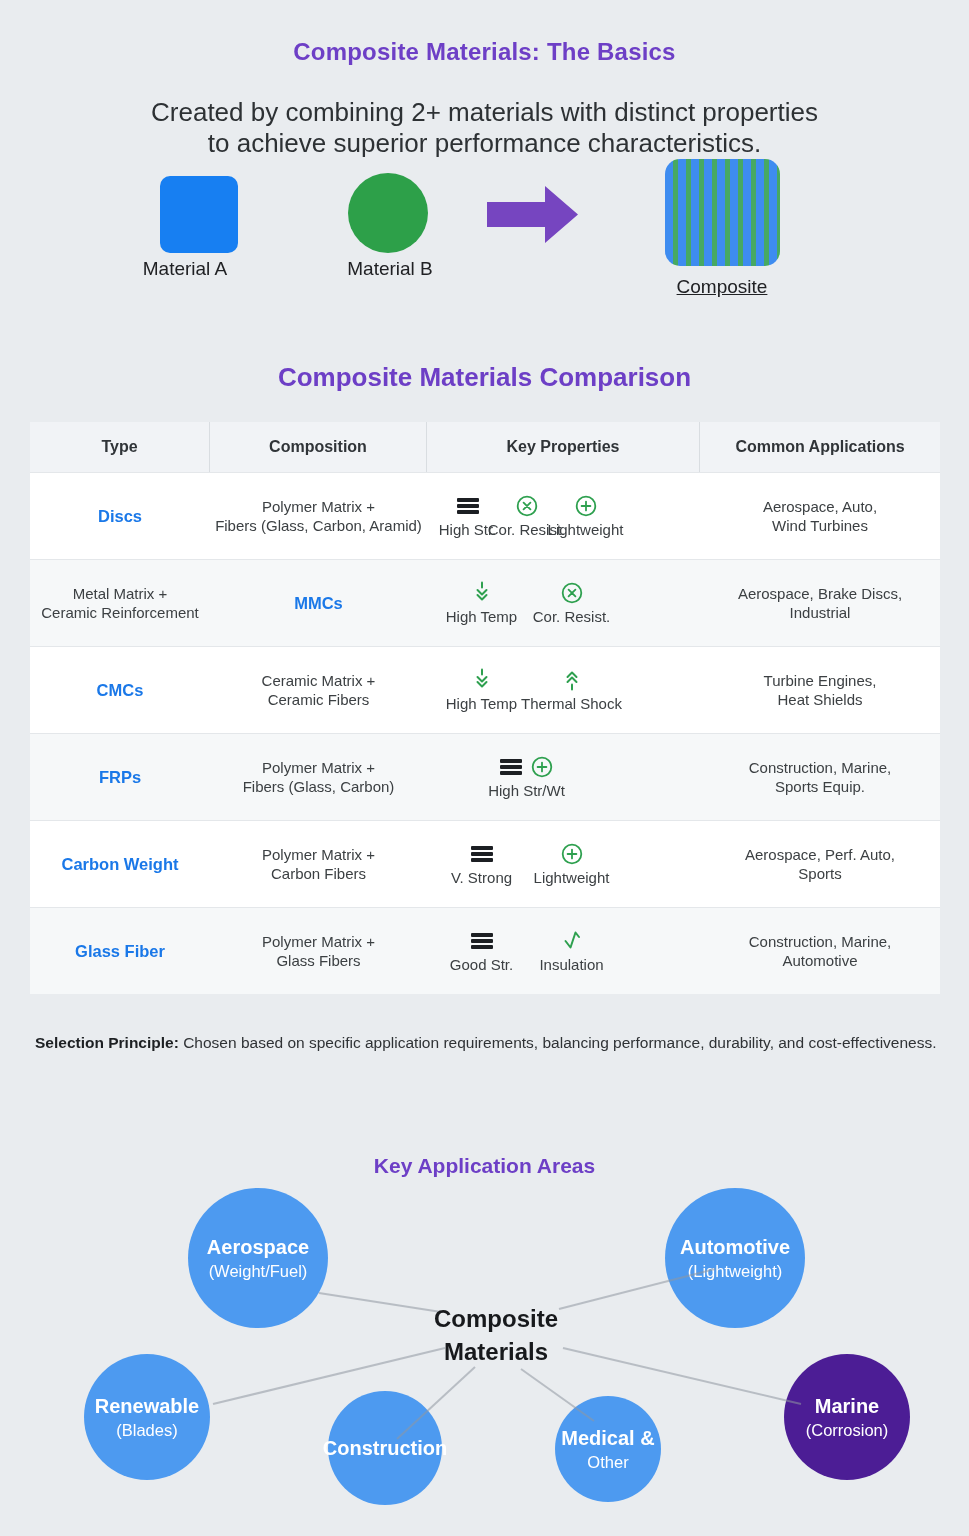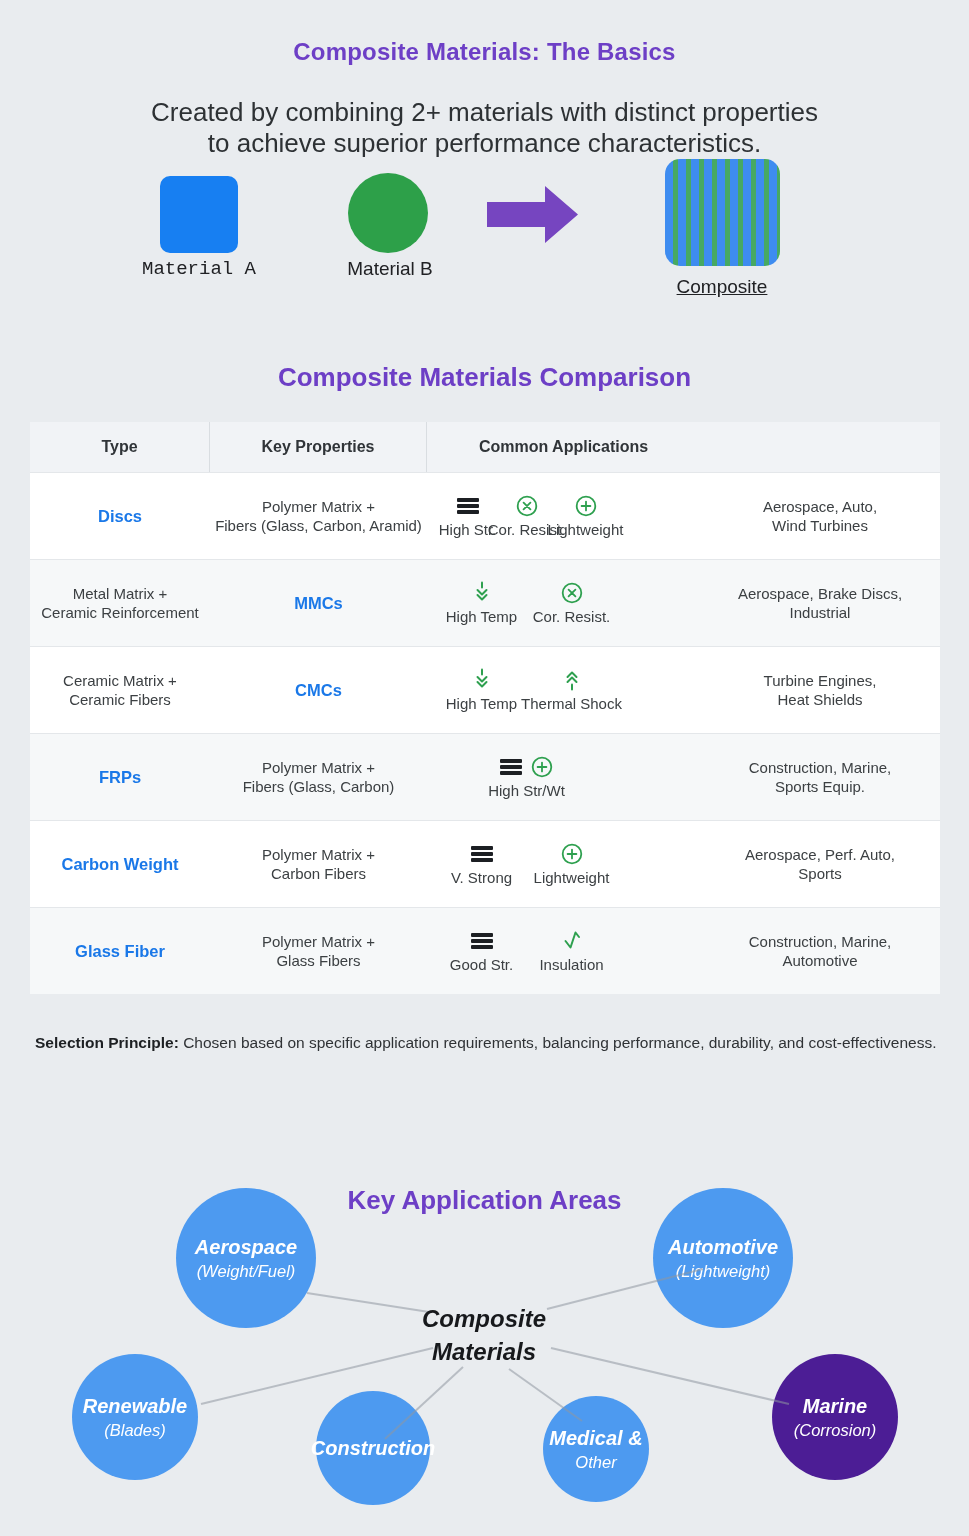--- a/index.html
+++ b/index.html
@@ -63,22 +63,22 @@
   .props-3 .prop-item{width:59px;}
   .props-2 .prop-item{width:90px;}
   .prop-icons{display:flex;gap:9px;align-items:center;height:24px;margin-bottom:3px;}
   .prop-label{font-size:15px;color:#3c4043;white-space:nowrap;line-height:18px;}
   .selection{
     left:35px;top:1016px;width:910px;font-size:15.5px;color:#2f3235;line-height:21px;
   }
   .selection strong{color:#1d2023;}
 
   
-  .apps-title{top:1185px;font-size:26px;}
-  .network{left:0;top:1176px;width:887px;height:360px;font-style:italic;}
+  .apps-title{top:1154px;font-size:21px;}
+  .network{left:12px;top:1176px;width:887px;height:360px;}
   .node{
     position:absolute;border-radius:50%;background:#4d9af0;z-index:1;
     display:flex;flex-direction:column;align-items:center;justify-content:center;
     color:#fff;text-align:center;
   }
   .node-title{font-size:20px;font-weight:bold;line-height:25px;white-space:nowrap;}
   .node-sub{font-size:16.5px;line-height:22px;white-space:nowrap;}
   .net-lines{position:absolute;left:0;top:0;z-index:2;pointer-events:none;}
   .net-center{
     position:absolute;left:409px;top:126px;width:150px;z-index:3;
@@ -94,29 +94,30 @@
   <div>to achieve superior performance characteristics.</div>
 </div>
 
 <div class="shape mat-a"></div>
 <div class="shape mat-b"></div>
 <svg class="abs" style="left:487px;top:186px;" width="91" height="57" viewBox="0 0 91 57">
   <polygon points="0,16 58,16 58,0 91,28.5 58,57 58,41 0,41" fill="#7645c0"></polygon>
 </svg>
 <div class="shape composite-swatch"></div>
 
-<div class="shape-label" style="left:119px;top:258px;font-family:Liberation Mono, monospace;">Material A</div>
+<div class="shape-label" style="left:105px;top:258px;">Material A</div>
 <div class="shape-label" style="left:310px;top:258px;">Material B</div>
 <div class="shape-label" style="left:642px;top:276px;text-decoration:underline;">Composite</div>
 
 <div class="abs section-title cmp-title">Composite Materials Comparison</div>
 
 <div class="abs table">
   <div class="thead">
     <div class="th">Type</div>
+    <div class="th">Composition</div>
     <div class="th">Key Properties</div>
     <div class="th">Common Applications</div>
   </div>
   <div>
       <div class="trow">
         <div class="td type">Discs</div>
         <div class="td">Polymer Matrix +
 Fibers (Glass, Carbon, Aramid)</div>
         <div class="td cell-props props-3"><div class="prop-item"><div class="prop-icons"><svg width="22" height="18" viewBox="0 0 22 18">
                 <g fill="#1c1f23">
@@ -145,23 +146,23 @@
                   <path d="M4.5 14 L9 18.5 L13.5 14"></path>
                 </g>
               </svg></div><div class="prop-label">High Temp</div></div><div class="prop-item"><div class="prop-icons"><svg width="22" height="22" viewBox="0 0 22 22">
                 <circle cx="11" cy="11" r="9.3" fill="none" stroke="#2ea04f" stroke-width="1.8"></circle>
                 <path d="M7.6 7.6 L14.4 14.4 M14.4 7.6 L7.6 14.4" stroke="#2ea04f" stroke-width="1.8" fill="none" stroke-linecap="round"></path>
               </svg></div><div class="prop-label">Cor. Resist.</div></div></div>
         <div class="td">Aerospace, Brake Discs,
 Industrial</div>
       </div>
       <div class="trow">
+        <div class="td type">CMCs</div>
         <div class="td">Ceramic Matrix +
 Ceramic Fibers</div>
-        <div class="td type">CMCs</div>
         <div class="td cell-props props-2"><div class="prop-item"><div class="prop-icons"><svg width="18" height="23" viewBox="0 0 18 23">
                 <g stroke="#2ea04f" stroke-width="2" fill="none" stroke-linecap="round" stroke-linejoin="round">
                   <path d="M9 1.5 V6.5"></path>
                   <path d="M4.5 9 L9 13.5 L13.5 9"></path>
                   <path d="M4.5 14 L9 18.5 L13.5 14"></path>
                 </g>
               </svg></div><div class="prop-label">High Temp</div></div><div class="prop-item"><div class="prop-icons"><svg width="18" height="23" viewBox="0 0 18 23">
                 <g stroke="#2ea04f" stroke-width="2" fill="none" stroke-linecap="round" stroke-linejoin="round">
                   <path d="M4.5 9 L9 4.5 L13.5 9"></path>
                   <path d="M9 16.5 V21.5"></path>

